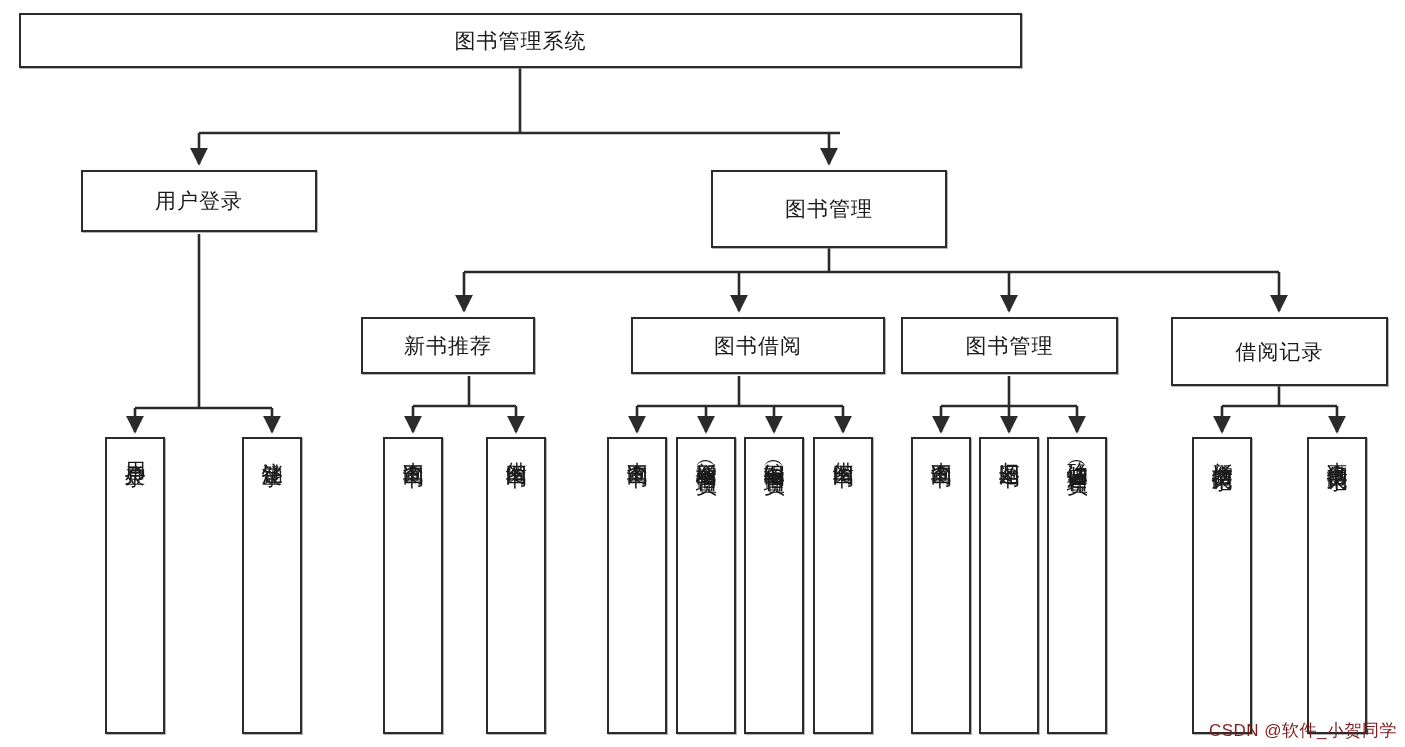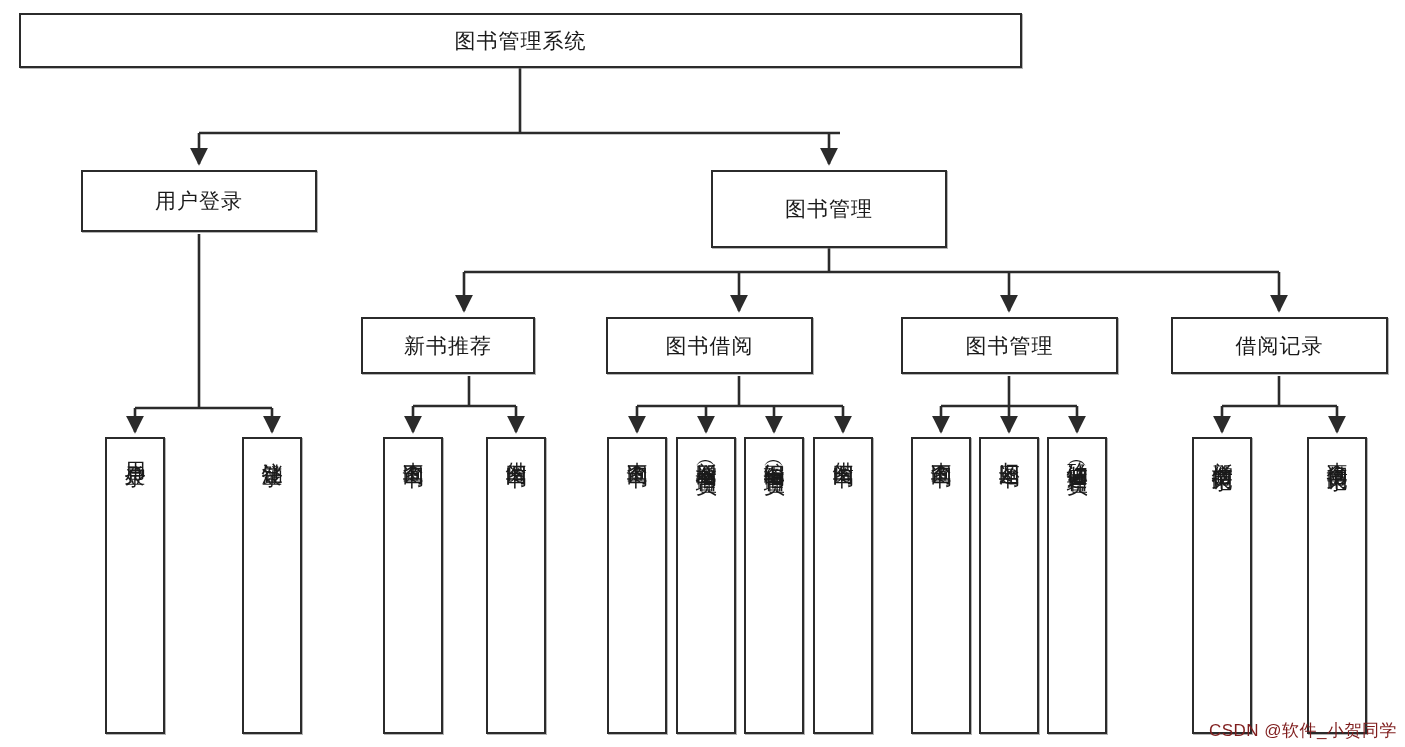--- a/index.html
+++ b/index.html
@@ -133,27 +133,27 @@
   <div class="node horiz" style="left:81px; top:170px; width:236px; height:62px;">
     <span>用户登录</span>
   </div>
   <div class="node horiz" style="left:711px; top:170px; width:236px; height:78px;">
     <span>图书管理</span>
   </div>
 
   <div class="node horiz" style="left:361px; top:317px; width:174px; height:57px;">
     <span>新书推荐</span>
   </div>
-  <div class="node horiz" style="left:606px; top:317px; width:207px; height:57px;">
+  <div class="node horiz" style="left:631px; top:317px; width:254px; height:57px;">
     <span>图书借阅</span>
   </div>
   <div class="node horiz" style="left:901px; top:317px; width:217px; height:57px;">
     <span>图书管理</span>
   </div>
-  <div class="node horiz" style="left:1171px; top:317px; width:217px; height:57px;">
+  <div class="node horiz" style="left:1171px; top:317px; width:217px; height:69px;">
     <span>借阅记录</span>
   </div>
 
   <div class="node leaf" style="left:105px; top:437px; width:60px; height:297px;">
     <span class="vtext">用户登录</span>
   </div>
   <div class="node leaf" style="left:242px; top:437px; width:60px; height:297px;">
     <span class="vtext">注销登录</span>
   </div>
 

